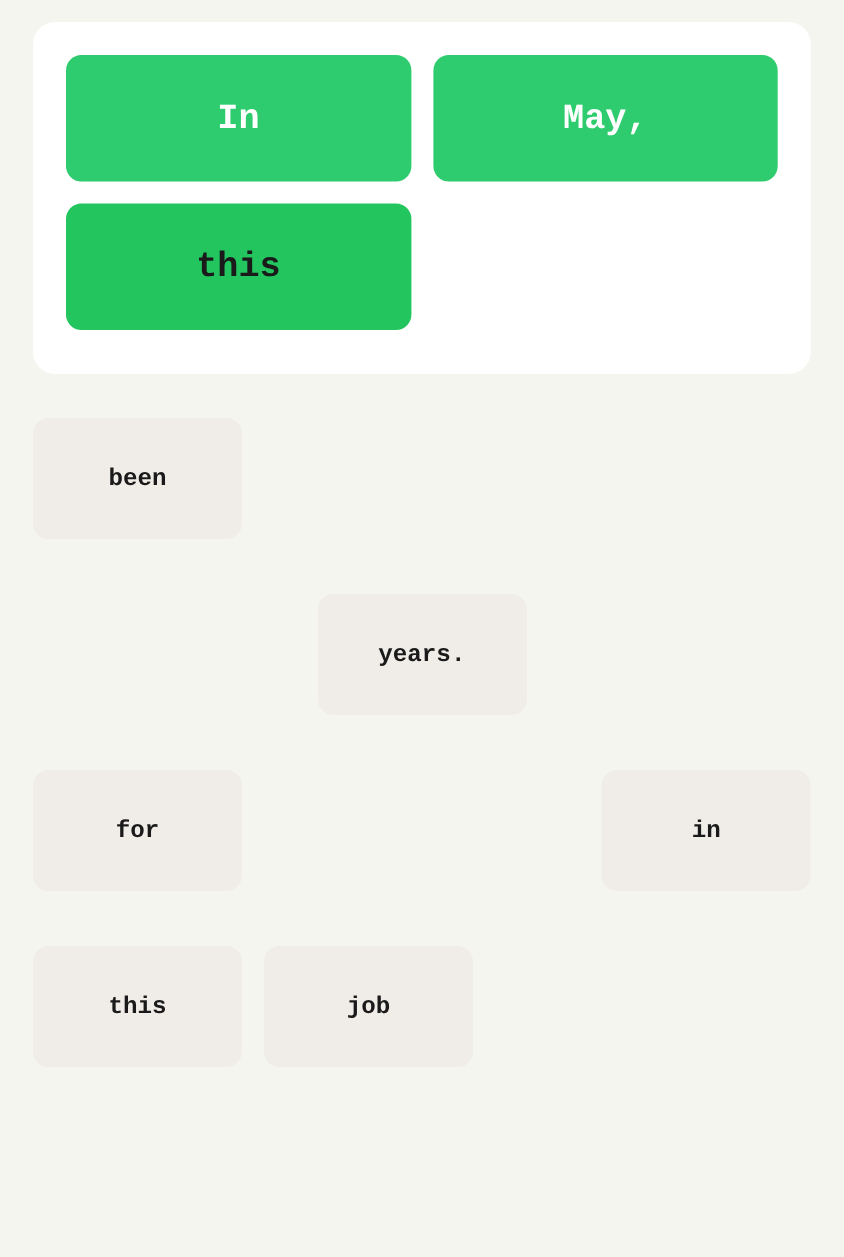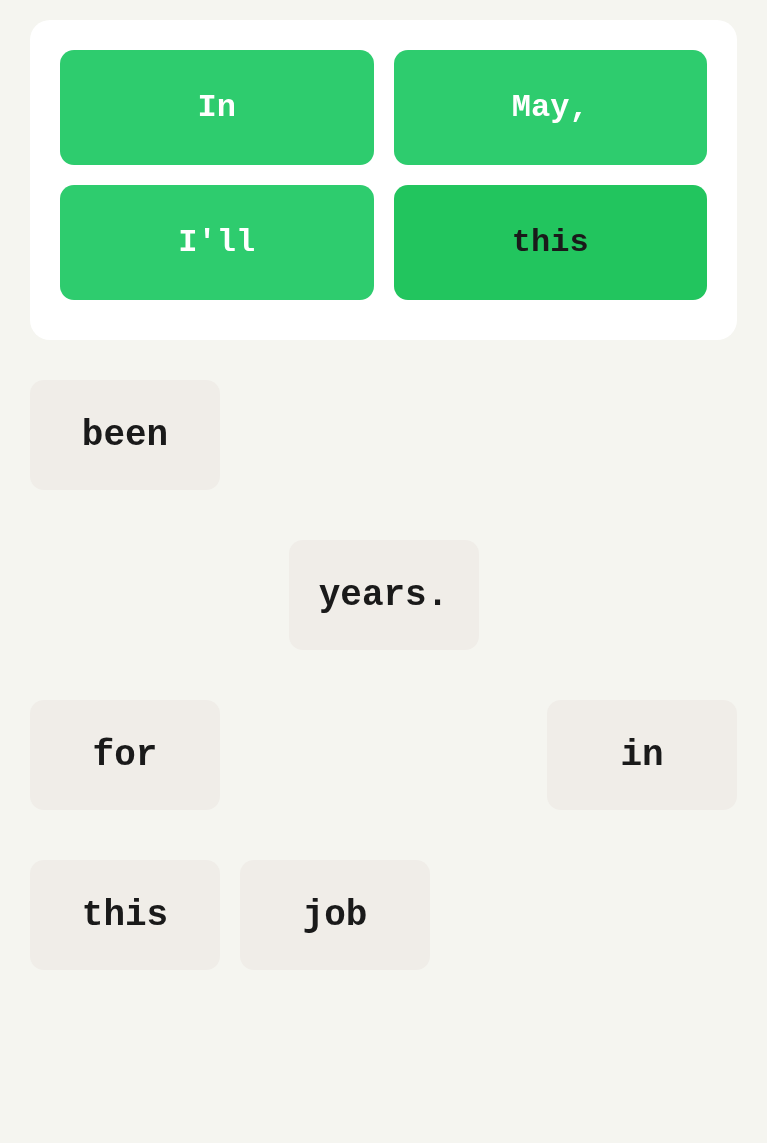--- a/index.html
+++ b/index.html
@@ -81,21 +81,21 @@
     .word-row.row-4 {
       justify-content: flex-start;
     }
 
     .bottom-tile {
       background-color: #f0ede8;
       border-radius: 14px;
       display: flex;
       align-items: center;
       justify-content: center;
-      font-size: 36px;
+      font-size: 22px;
       font-weight: 800;
       color: #1a1a1a;
       cursor: pointer;
       min-width: 190px;
       min-height: 110px;
       padding: 20px 30px;
     }
 
     .spacer-row {
       height: 30px;
@@ -104,23 +104,20 @@
 </head>
 <body>
 
 <div class="top-card">
   <div class="word-grid-top">
     <div class="word-tile green">
       <span>In</span>
     </div>
     <div class="word-tile green">
       <span>May,</span>
-    </div>
-    <div class="word-tile green">
-      <span>I'll</span>
     </div>
     <div class="word-tile light">
       <span>this</span>
     </div>
   </div>
 </div>
 
 <div class="bottom-area">
 
   <div class="word-row row-1">

